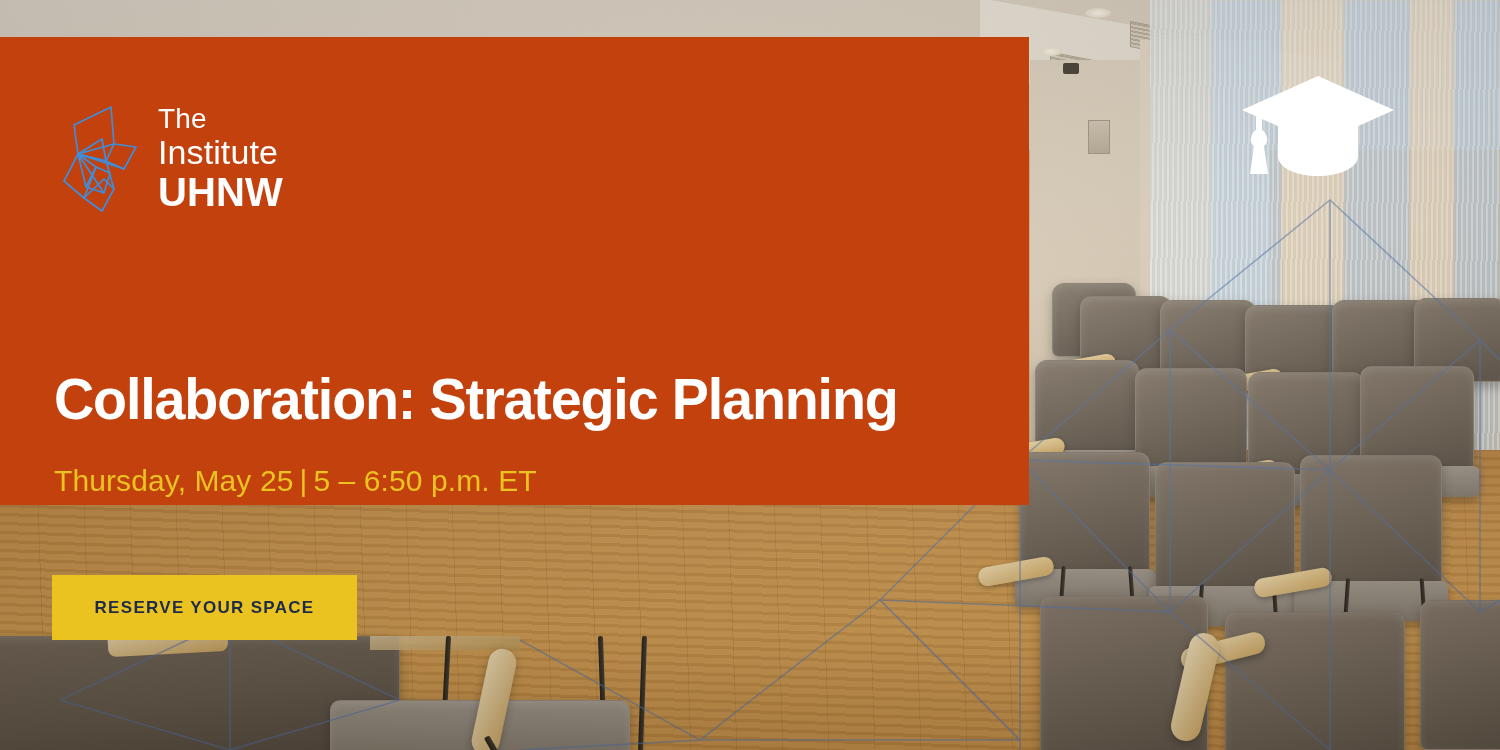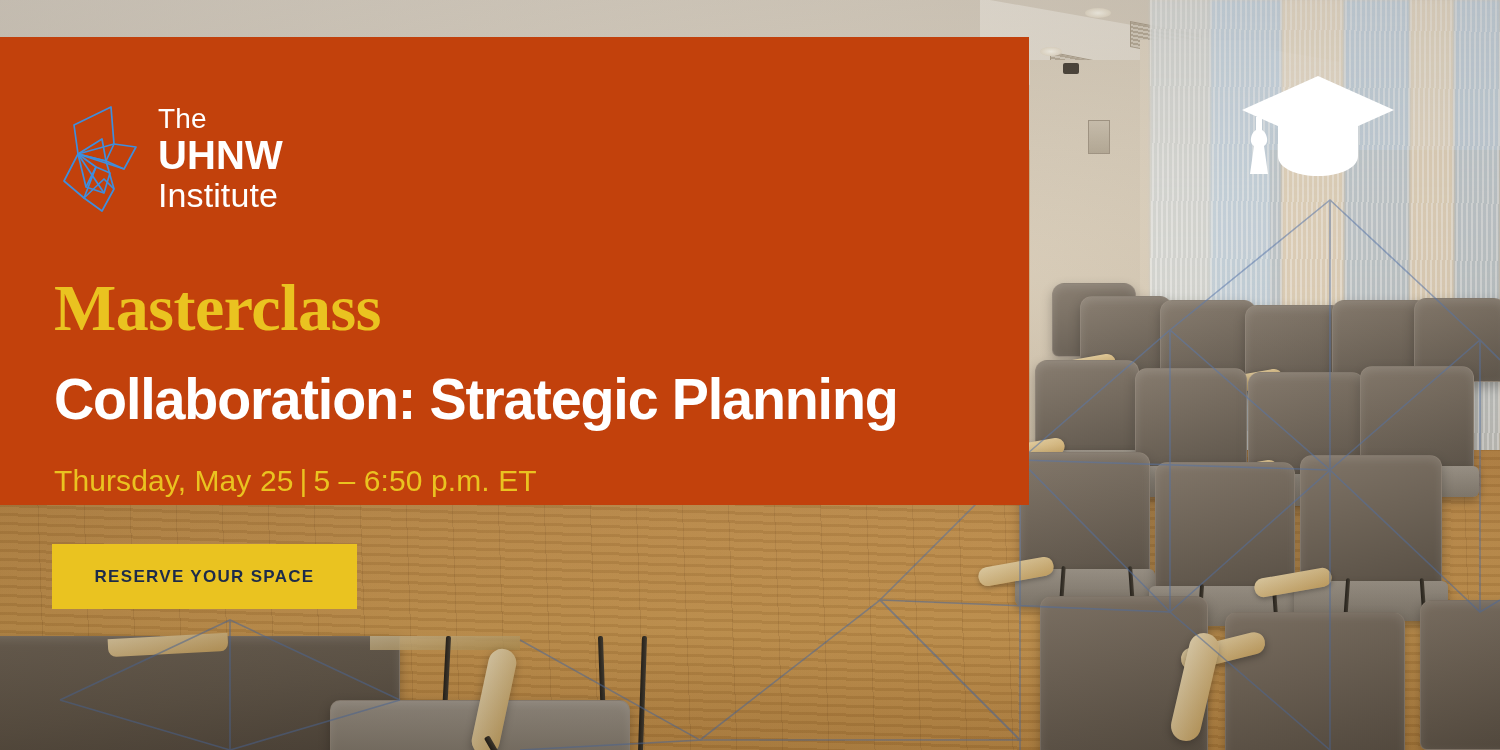--- a/index.html
+++ b/index.html
@@ -168,21 +168,21 @@
   #dateline {
     position:absolute; left:54px; top:425px;
     font-weight:400; font-size:30px; line-height:1.25;
     color:#eac320; letter-spacing:0.1px;
     white-space:nowrap;
   }
   #dateline .sep { color:#eac320; padding:0 6px; font-weight:300; }
 
   
   #cta {
-    position:absolute; left:52px; top:507px;
+    position:absolute; left:52px; top:538px;
     width:305px; height:65px;
     background:#eac320;
     border:none; cursor:pointer;
     display:flex; align-items:center; justify-content:center;
   }
   #cta span {
     color:#1d2b4a;
     font-weight:700; font-size:17px;
     letter-spacing:1.3px;
   }
@@ -365,26 +365,25 @@
           <path d="M22 95 L40 108 L52 86 L42 76 Z"></path>
           <path d="M16 51 L42 90"></path>
           <path d="M16 51 L24 84"></path>
           <path d="M16 51 L44 58"></path>
           <path d="M16 51 L62 66"></path>
           <path d="M44 58 L52 86"></path>
         </g>
       </svg>
       <div id="logo-words">
         <span class="ln lw-the">The</span>
+        <span class="ln lw-inst">Institute</span>
         <span class="ln lw-uhnw">UHNW</span>
-        <span class="ln lw-inst">Institute</span>
       </div>
     </div>
 
-    <div id="eyebrow">Masterclass</div>
     <div id="headline">Collaboration: Strategic Planning</div>
 
     <div id="dateline">
       <span>Thursday, May 25</span><span class="sep">|</span><span>5 – 6:50 p.m. ET</span>
     </div>
 
     <button id="cta">
       <span>RESERVE YOUR SPACE</span>
     </button>
   </div>

